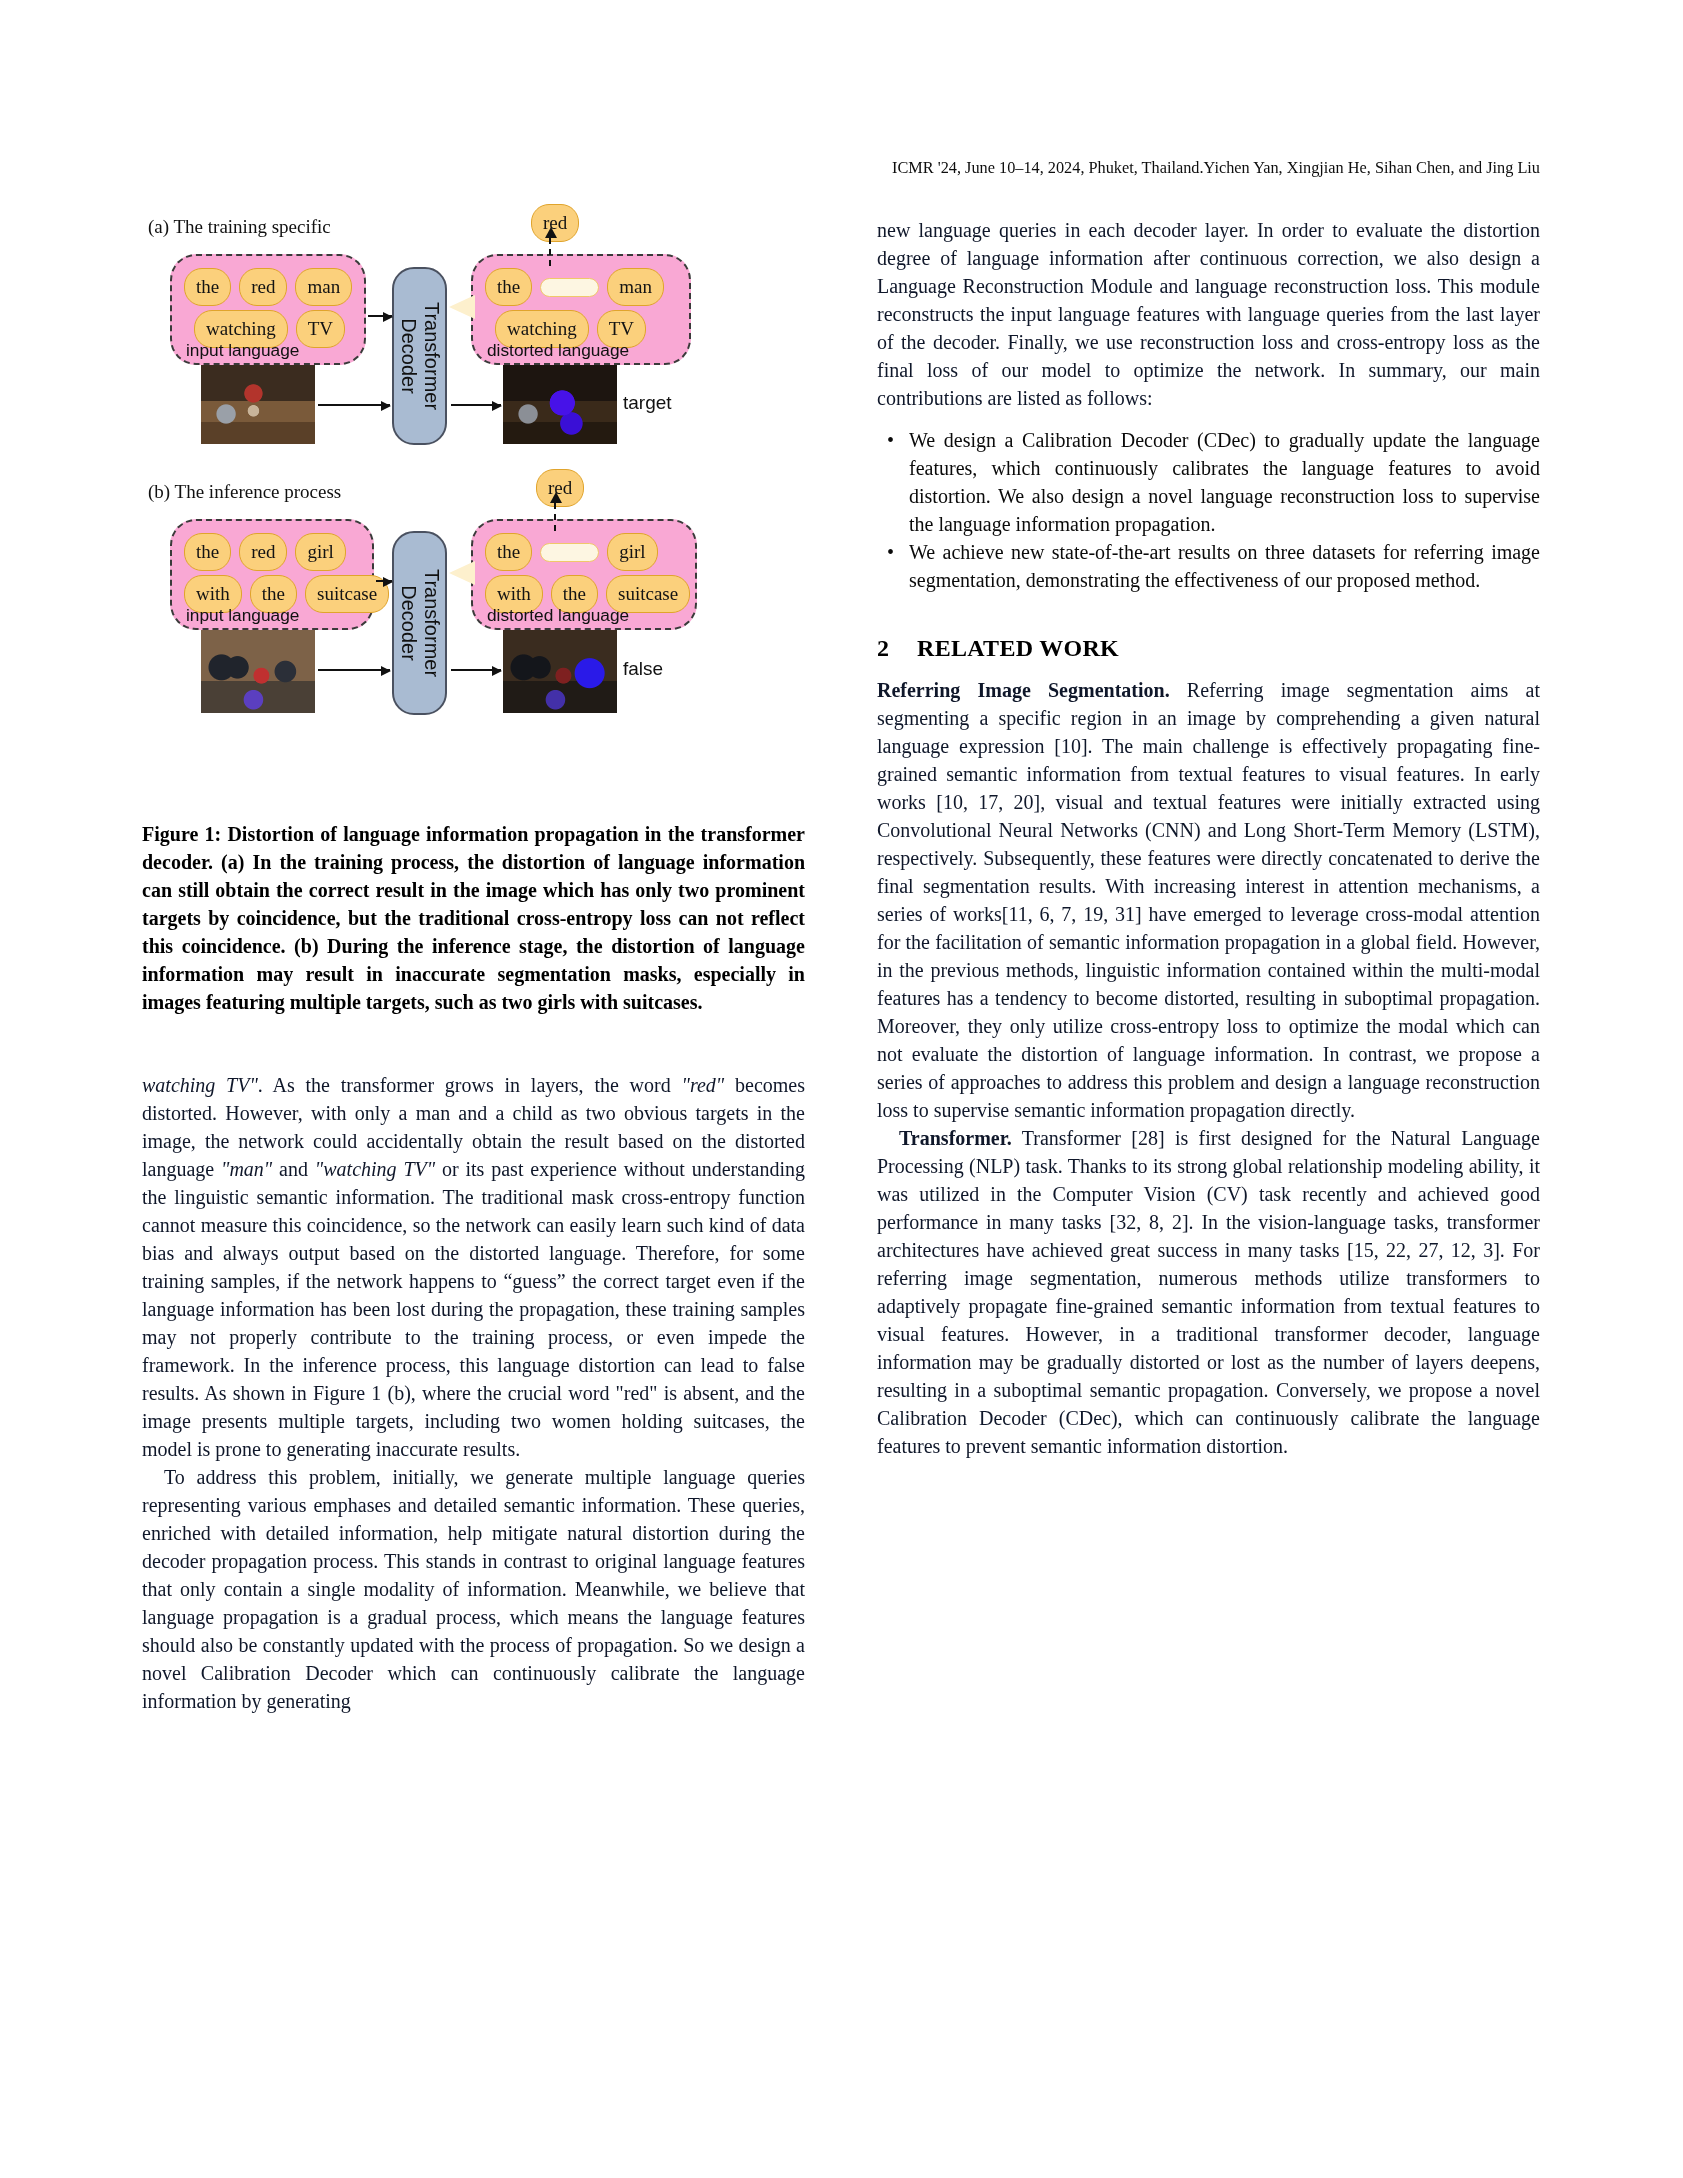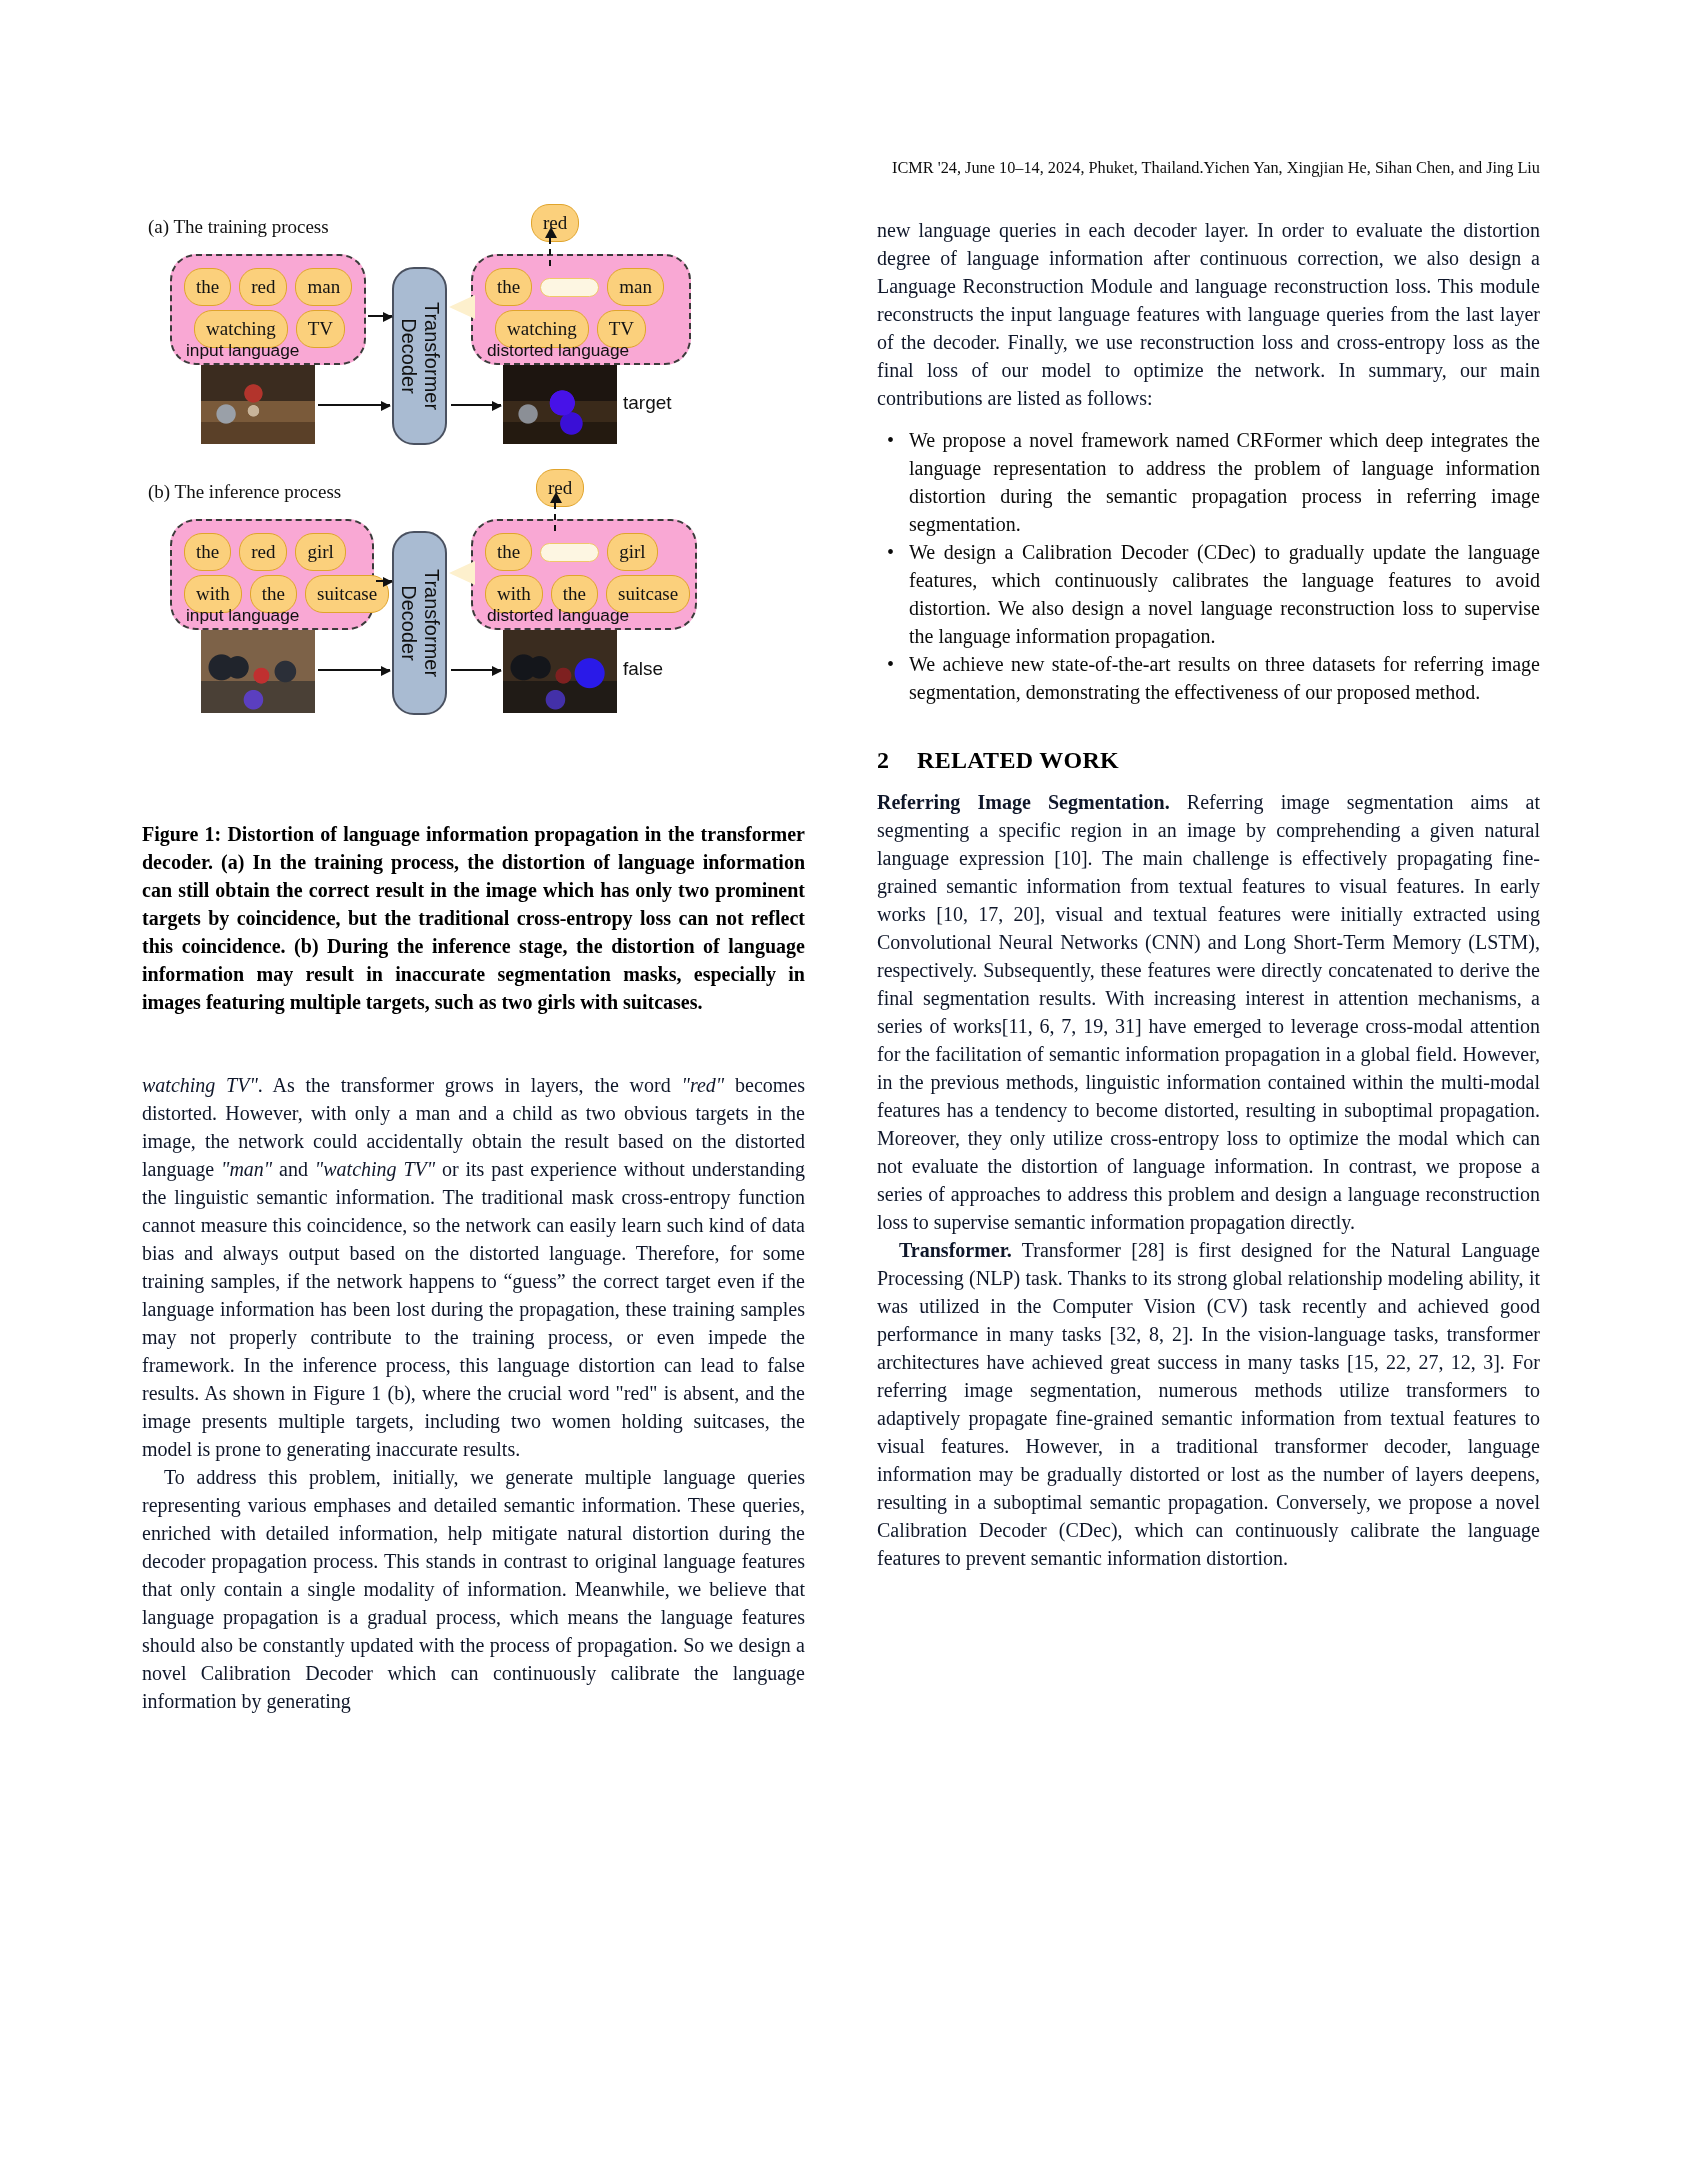--- a/index.html
+++ b/index.html
@@ -261,21 +261,21 @@
     <span class="rh-left">ICMR '24, June 10–14, 2024, Phuket, Thailand.</span>
     <span class="rh-right">Yichen Yan, Xingjian He, Sihan Chen, and Jing Liu</span>
   </div>
 
   <div class="cols">
 
     <div class="col col-left">
 
       <div class="figure">
 
-        <div class="subcap" id="subcap-a">(a) The training process</div>
+        <div class="subcap" id="subcap-a">(a) The training specific</div>
 
         <div class="lang-box" style="left:28px; top:38px; width:196px; height:111px;">
           <div class="wordrow" style="left:12px; top:12px;">
             <span class="word">the</span>
             <span class="word">red</span>
             <span class="word">man</span>
           </div>
           <div class="wordrow" style="left:22px; top:54px;">
             <span class="word">watching</span>
             <span class="word">TV</span>
@@ -411,21 +411,20 @@
       <p class="body">To address this problem, initially, we generate multiple language queries representing various emphases and detailed semantic information. These queries, enriched with detailed information, help mitigate natural distortion during the decoder propagation process. This stands in contrast to original language features that only contain a single modality of information. Meanwhile, we believe that language propagation is a gradual process, which means the language features should also be constantly updated with the process of propagation. So we design a novel Calibration Decoder which can continuously calibrate the language information by generating</p>
     </div>
 
     <div class="col col-right">
 
       <p class="body">new language queries in each decoder layer. In order to evaluate the distortion degree of language information after continuous correction, we also design a Language Reconstruction Module and language reconstruction loss. This module reconstructs the input language features with language queries from the last layer of the decoder. Finally, we use reconstruction loss and cross-entropy loss as the final loss of our model to optimize the network. In summary, our main contributions are listed as follows:</p>
 
       <div class="vspace-14"></div>
 
       <ul class="bullets">
-        <li>We propose a novel framework named CRFormer which deep integrates the language representation to address the problem of language information distortion during the semantic propagation process in referring image segmentation.</li>
         <li>We design a Calibration Decoder (CDec) to gradually update the language features, which continuously calibrates the language features to avoid distortion. We also design a novel language reconstruction loss to supervise the language information propagation.</li>
         <li>We achieve new state-of-the-art results on three datasets for referring image segmentation, demonstrating the effectiveness of our proposed method.</li>
       </ul>
 
       <div class="vspace-40"></div>
 
       <h2 class="sect">
         <span class="num">2</span><span>RELATED WORK</span>
       </h2>
 

